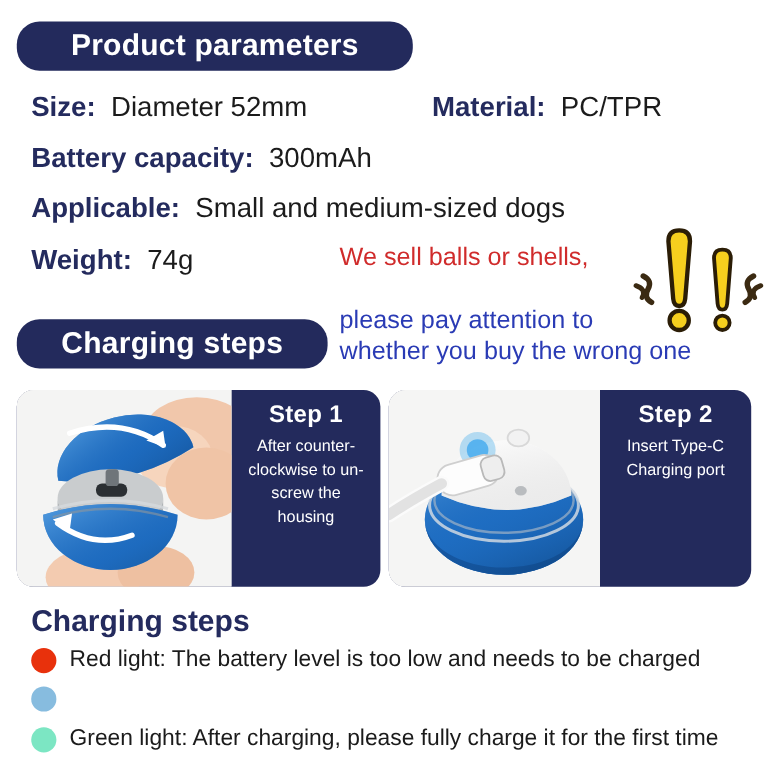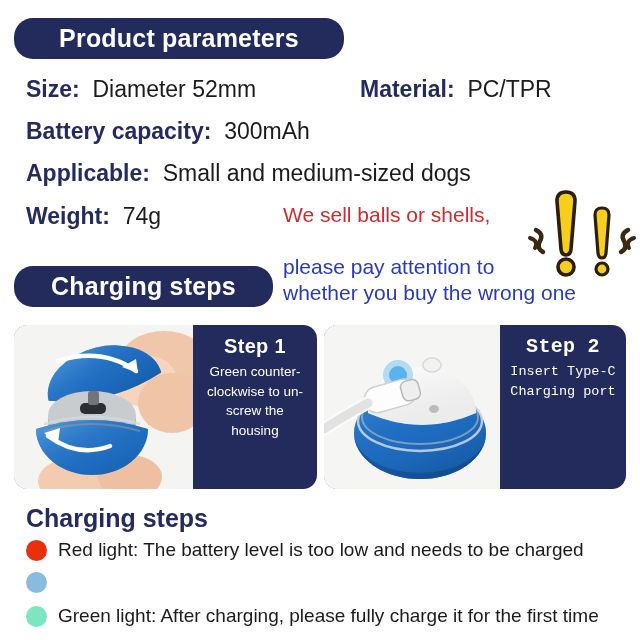--- a/index.html
+++ b/index.html
@@ -100,21 +100,21 @@
 
   .card-photo {
     position: relative;
     height: 100%;
     flex: 0 0 auto;
     overflow: hidden;
     background: #f2f2f2;
   }
   #card-step1 .card-photo { width: 179px; }
   #card-step2 .card-photo { width: 176px; order: 0; }
-  #card-step2 { flex-direction: row; font-family: Liberation Mono, monospace; }
+  #card-step2 { flex-direction: row; }
 
   .card-text {
     flex: 1 1 auto;
     color: #ffffff;
     text-align: center;
     padding: 10px 8px 0 8px;
     box-sizing: border-box;
   }
   .card-text .step-title {
     font-size: 20px;
@@ -254,21 +254,21 @@
         <linearGradient id="g2" x1="0" y1="0" x2="1" y2="1">
           <stop offset="0%" stop-color="#64acea" stop-opacity=".8"></stop>
           <stop offset="65%" stop-color="#1a62b4" stop-opacity=".3"></stop>
           <stop offset="100%" stop-color="#10477f" stop-opacity=".55"></stop>
         </linearGradient>
       </defs>
     </svg>
   </div>
   <div class="card-text">
     <div class="step-title">Step 1</div>
-    <div class="step-desc">Green counter-clockwise to un-screw the housing</div>
+    <div class="step-desc">After counter-clockwise to un-screw the housing</div>
   </div>
 </div>
 
 <div class="step-card" id="card-step2">
   <div class="card-photo">
     <svg class="ph" viewBox="0 0 176 164" preserveAspectRatio="xMidYMid slice">
       <rect width="176" height="164" fill="#f5f5f4"></rect>
 
       <ellipse cx="96" cy="108" rx="66" ry="46" fill="#1f6fc4"></ellipse>
       <path d="M30 108 a66 46 0 0 0 132 0 a66 40 0 0 1 -132 0 z" fill="#15559e"></path>

